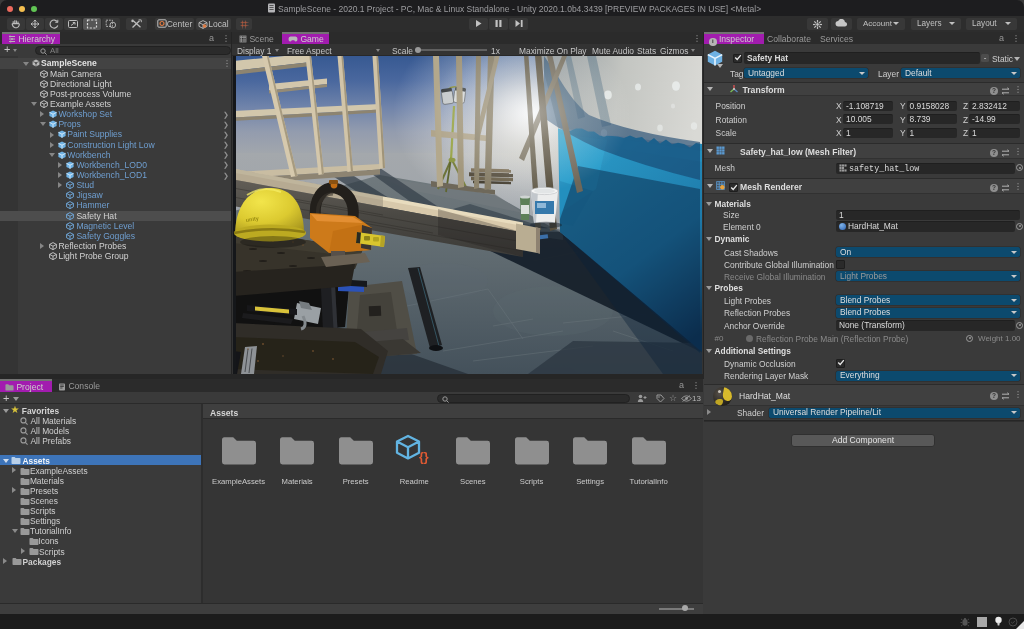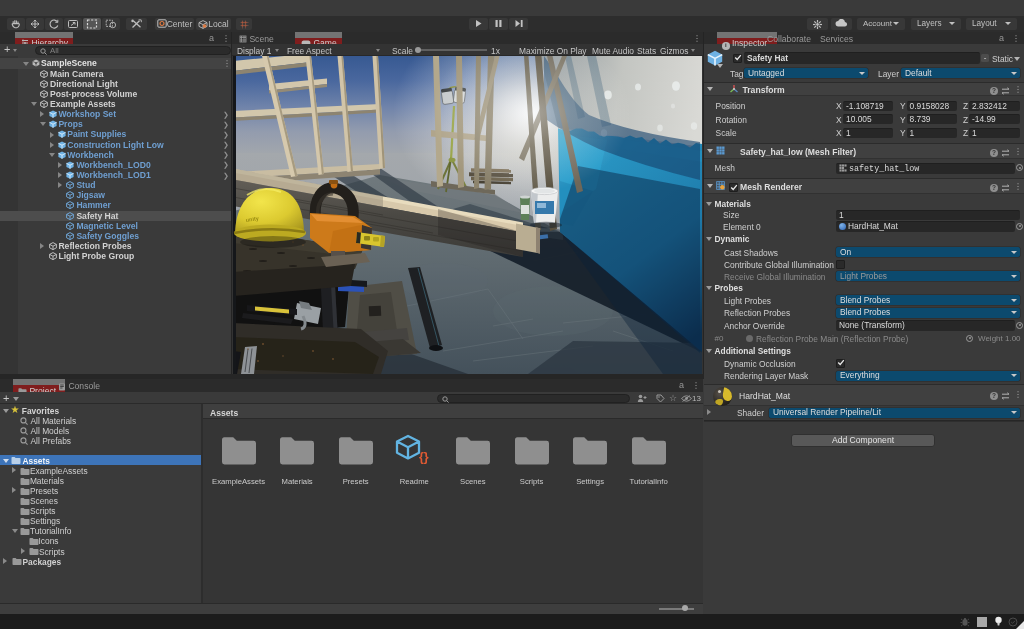--- a/index.html
+++ b/index.html
@@ -11,25 +11,25 @@
 #titlebar{position:absolute;left:0;top:0;width:1024px;height:16px;background:#1d1d1f;border-radius:7px 7px 0 0;}
 .light{position:absolute;top:5.5px;width:6px;height:6px;border-radius:50%;}
 #ttext{position:absolute;left:278px;top:3.5px;font-size:8.5px;color:#9d9da0;letter-spacing:0;}
 
 #toolbar{position:absolute;left:0;top:16px;width:1024px;height:17px;background:#2d2d2d;border-bottom:1px solid #191919;box-sizing:border-box;}
 .tbtn{position:absolute;top:2px;height:12px;background:#383838;border-radius:2px;}
 .tbtn svg{display:block;margin:1px auto;}
 .tlab{position:absolute;top:2px;height:12px;background:#383838;border-radius:2px;color:#c0c0c0;font-size:8.5px;line-height:12px;text-align:center;}
 
 .tabbar{position:absolute;background:#2b2b2b;}
-.tab{position:absolute;top:0;height:100%;background:#7f1d1d;border-top:6px solid #737373;box-sizing:border-box;color:#cecece;font-size:8.6px;margin-left:13px;}
+.tab{position:absolute;top:0;height:100%;background:#a21caf;border-top:2px solid #737373;box-sizing:border-box;color:#cecece;font-size:8.6px;}
 .tabi{position:absolute;color:#9b9b9b;font-size:8.6px;}
 .locka{position:absolute;color:#969696;font-size:9px;top:1px;}
 .dots3{position:absolute;color:#aeaeae;font-size:8px;top:2px;letter-spacing:0;}
-.row{position:absolute;height:10.15px;line-height:10.3px;font-size:8.6px;color:#d2d2d2;white-space:nowrap;font-weight:bold;}
+.row{position:absolute;height:10.15px;line-height:10.3px;font-size:8.6px;color:#d2d2d2;white-space:nowrap;}
 .arr{position:absolute;width:0;height:0;}
 .arrR{border-left:4px solid #868686;border-top:3px solid transparent;border-bottom:3px solid transparent;}
 .arrD{border-top:4px solid #868686;border-left:3px solid transparent;border-right:3px solid transparent;}
 .chev{position:absolute;color:#8f8f8f;font-size:7px;}
 .blue{color:#6f9fd1;}
 .ic{position:absolute;}
 .fld{position:absolute;background:#272727;border-radius:2px;border-top:1px solid #1f1f1f;box-sizing:border-box;color:#dadada;font-size:8.4px;line-height:9px;padding-left:3px;overflow:hidden;}
 .dd{position:absolute;background:#0c4a6e;border-radius:2px;color:#dedede;font-size:8.4px;overflow:hidden;box-shadow:0 0 0 0.5px #282828;text-align:center;}
 .dd .da{position:absolute;right:3px;top:3.5px;width:0;height:0;border-top:3.5px solid #c8c8c8;border-left:3px solid transparent;border-right:3px solid transparent;}
 .hdr{position:absolute;left:704px;width:320px;background:#404040;border-top:1px solid #2b2b2b;border-bottom:1px solid #313131;box-sizing:border-box;}
@@ -52,20 +52,32 @@
         </g>
 <g id="fold">
           <path d="M0.5 1.8 Q0.5 1 1.3 1 L3.6 1 L4.6 2 L8.7 2 Q9.5 2 9.5 2.8 L9.5 7.2 Q9.5 8 8.7 8 L1.3 8 Q0.5 8 0.5 7.2 Z" fill="#999999"></path>
         </g>
 <g id="mag">
           <circle cx="3" cy="3" r="2.2" fill="none" stroke="#9a9a9a" stroke-width="1"></circle>
           <line x1="4.7" y1="4.7" x2="6.6" y2="6.6" stroke="#9a9a9a" stroke-width="1"></line>
         </g>
 </defs>
 </svg>
+  <div id="titlebar">
+    <div class="light" style="left:7px;background:#ed6a5e"></div>
+    <div class="light" style="left:19px;background:#f5bf4f"></div>
+    <div class="light" style="left:31px;background:#61c554"></div>
+    <svg class="abs" style="left:267px;top:3px" width="9" height="10">
+        <rect x="1" y="0.5" width="7" height="9" rx="1" fill="#b5b5b8"></rect>
+        <rect x="2.4" y="2" width="4.2" height="1" fill="#555"></rect>
+        <rect x="2.4" y="4" width="4.2" height="1" fill="#555"></rect>
+        <rect x="2.4" y="6" width="4.2" height="1" fill="#555"></rect>
+      </svg>
+    <div id="ttext">SampleScene - 2020.1 Project - PC, Mac &amp; Linux Standalone - Unity 2020.1.0b4.3439 [PREVIEW PACKAGES IN USE] &lt;Metal&gt;</div>
+  </div>
   <div id="toolbar">
     <div class="tbtn" style="left:7px;width:18px">
         <svg width="12" height="10" viewBox="0 0 12 10">
           <path d="M3.2 4.5 L3.2 2.2 M4.8 4 L4.8 1.2 M6.4 4 L6.4 1.4 M8 4.5 L8 2.4 M2.2 5.5 Q2 4.6 2.8 4.6 L8.6 4.6 Q9.6 4.8 9.2 6.2 Q8.8 8.6 6.8 8.8 L5 8.8 Q3 8.4 2.2 5.5" fill="none" stroke="#bdbdbd" stroke-width="1.1"></path>
         </svg>
       </div>
     <div class="tbtn" style="left:26px;width:18px">
         <svg width="12" height="10" viewBox="0 0 12 10">
           <path d="M6 1 L6 9 M2 5 L10 5 M6 1 L4.6 2.6 M6 1 L7.4 2.6 M6 9 L4.6 7.4 M6 9 L7.4 7.4 M2 5 L3.6 3.6 M2 5 L3.6 6.4 M10 5 L8.4 3.6 M10 5 L8.4 6.4" stroke="#bdbdbd" stroke-width="1" fill="none"></path>
         </svg>

